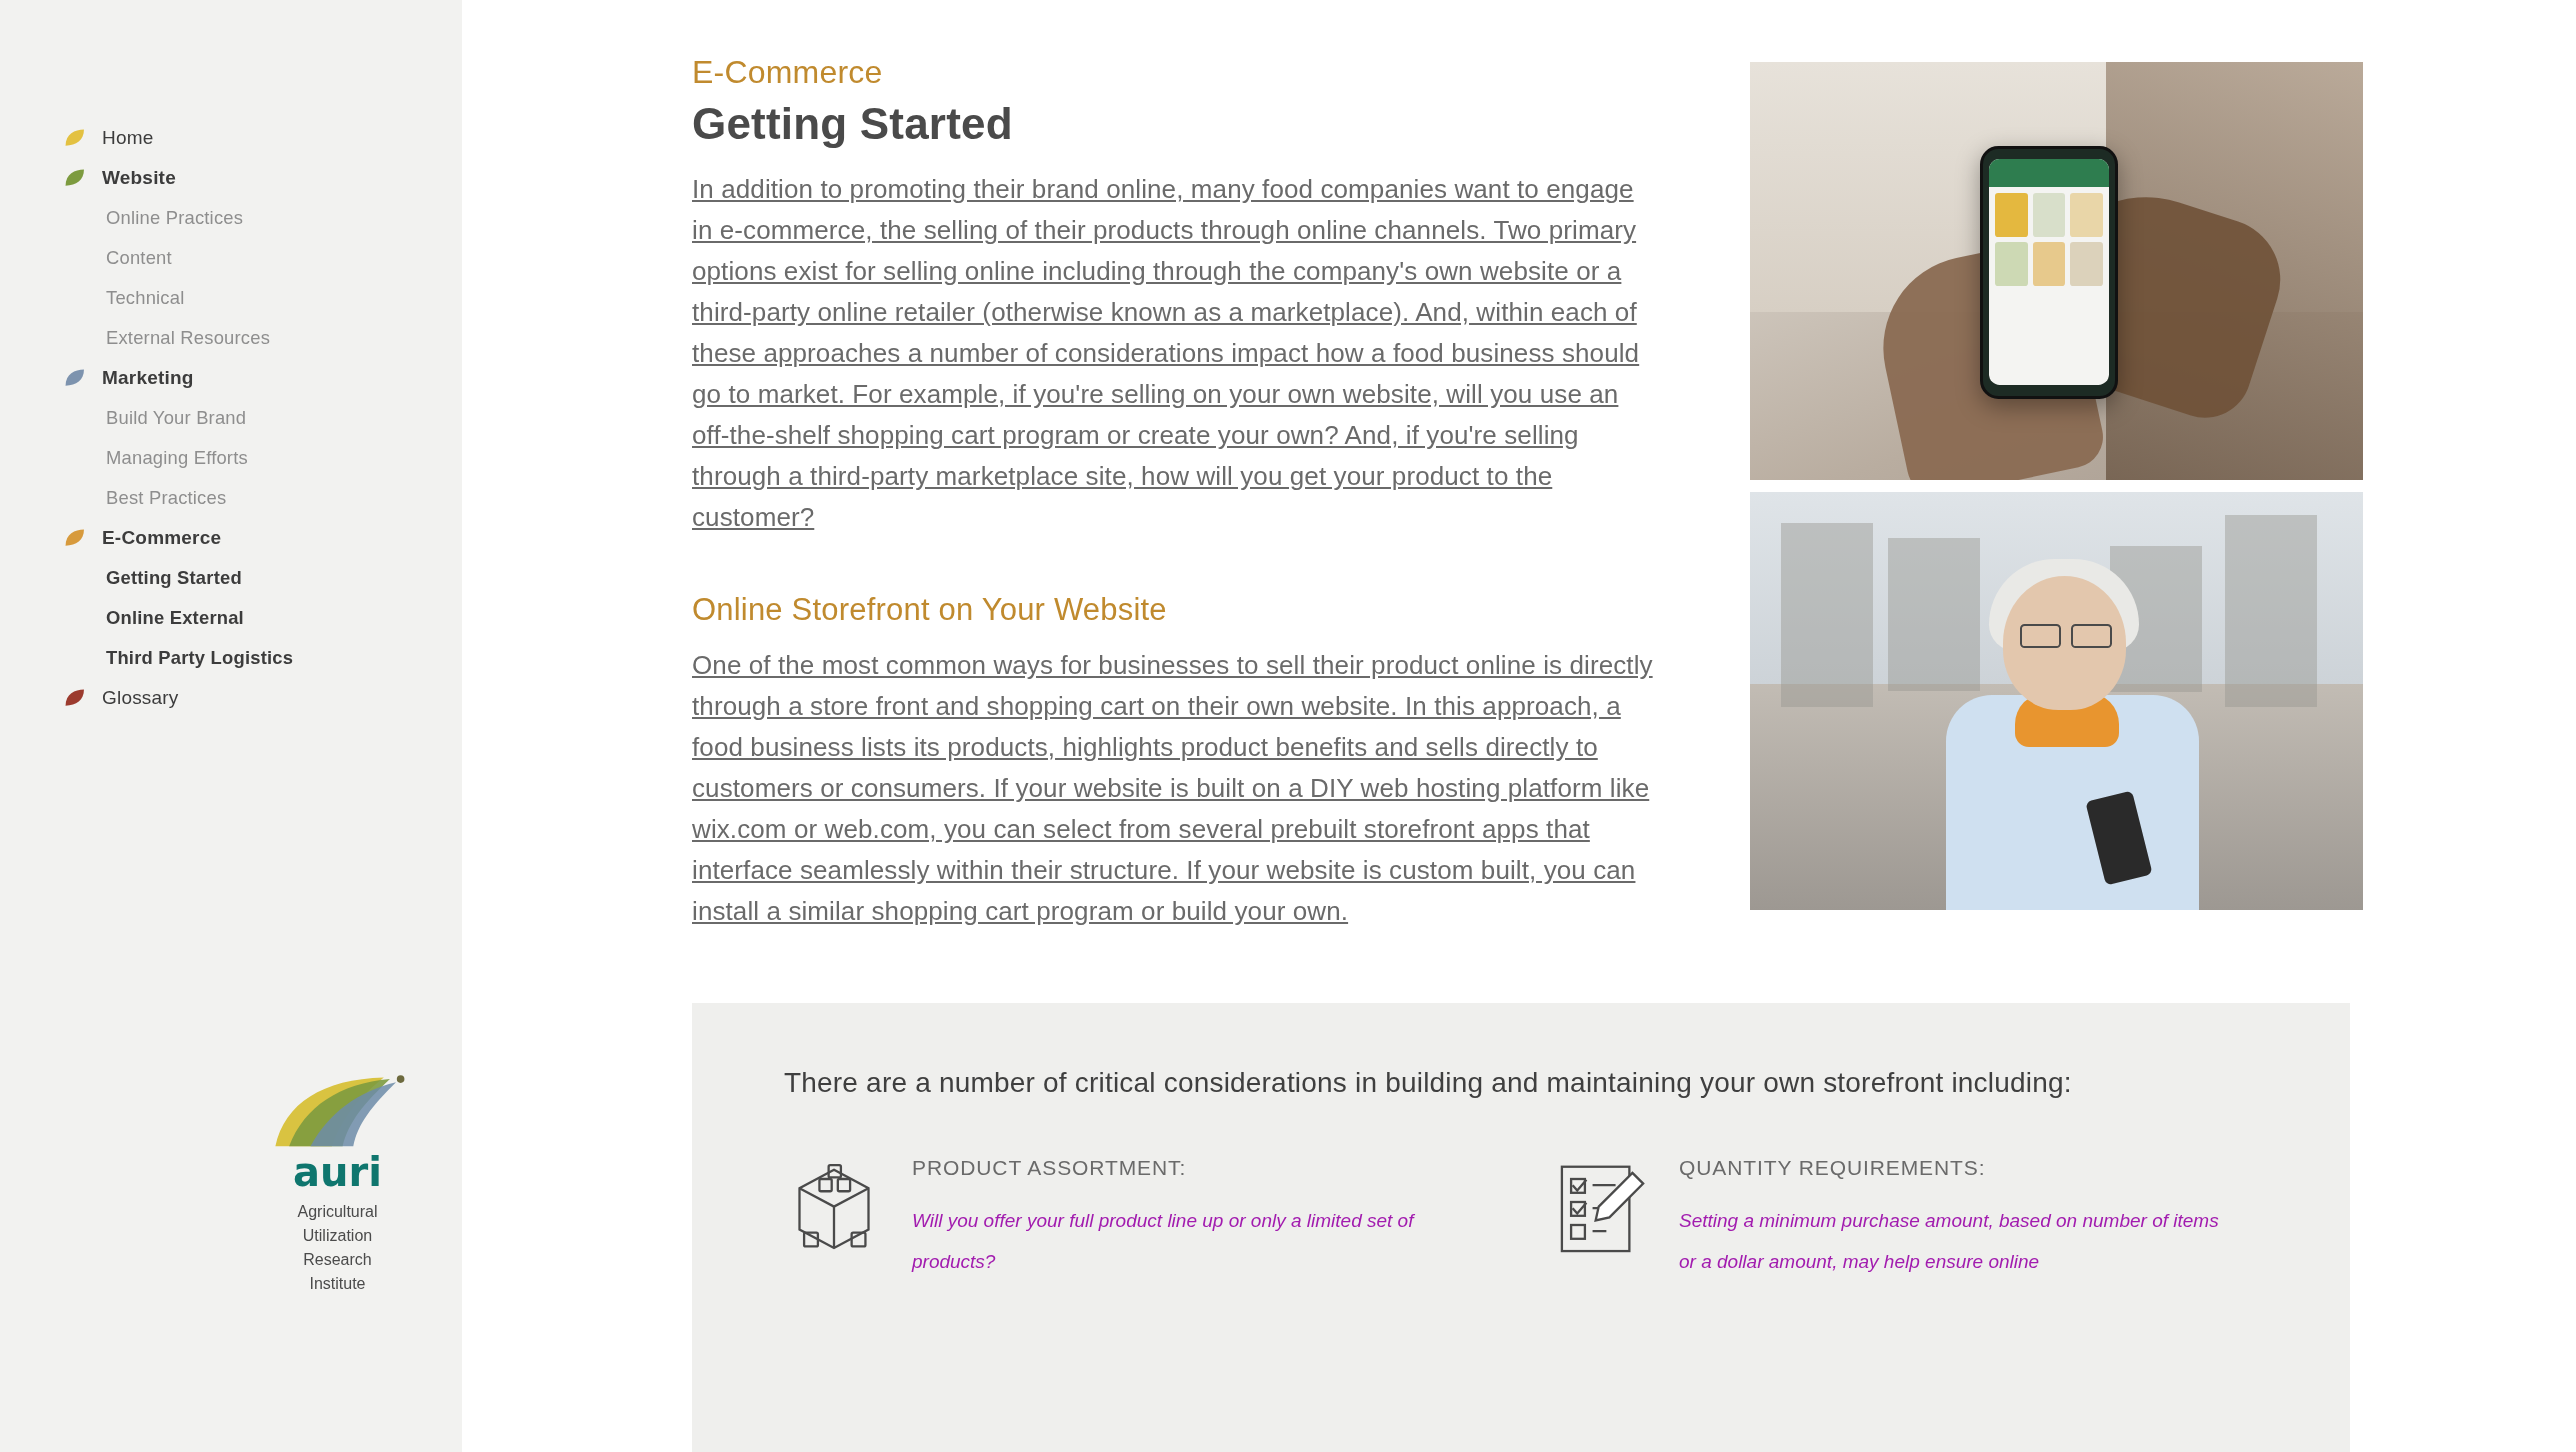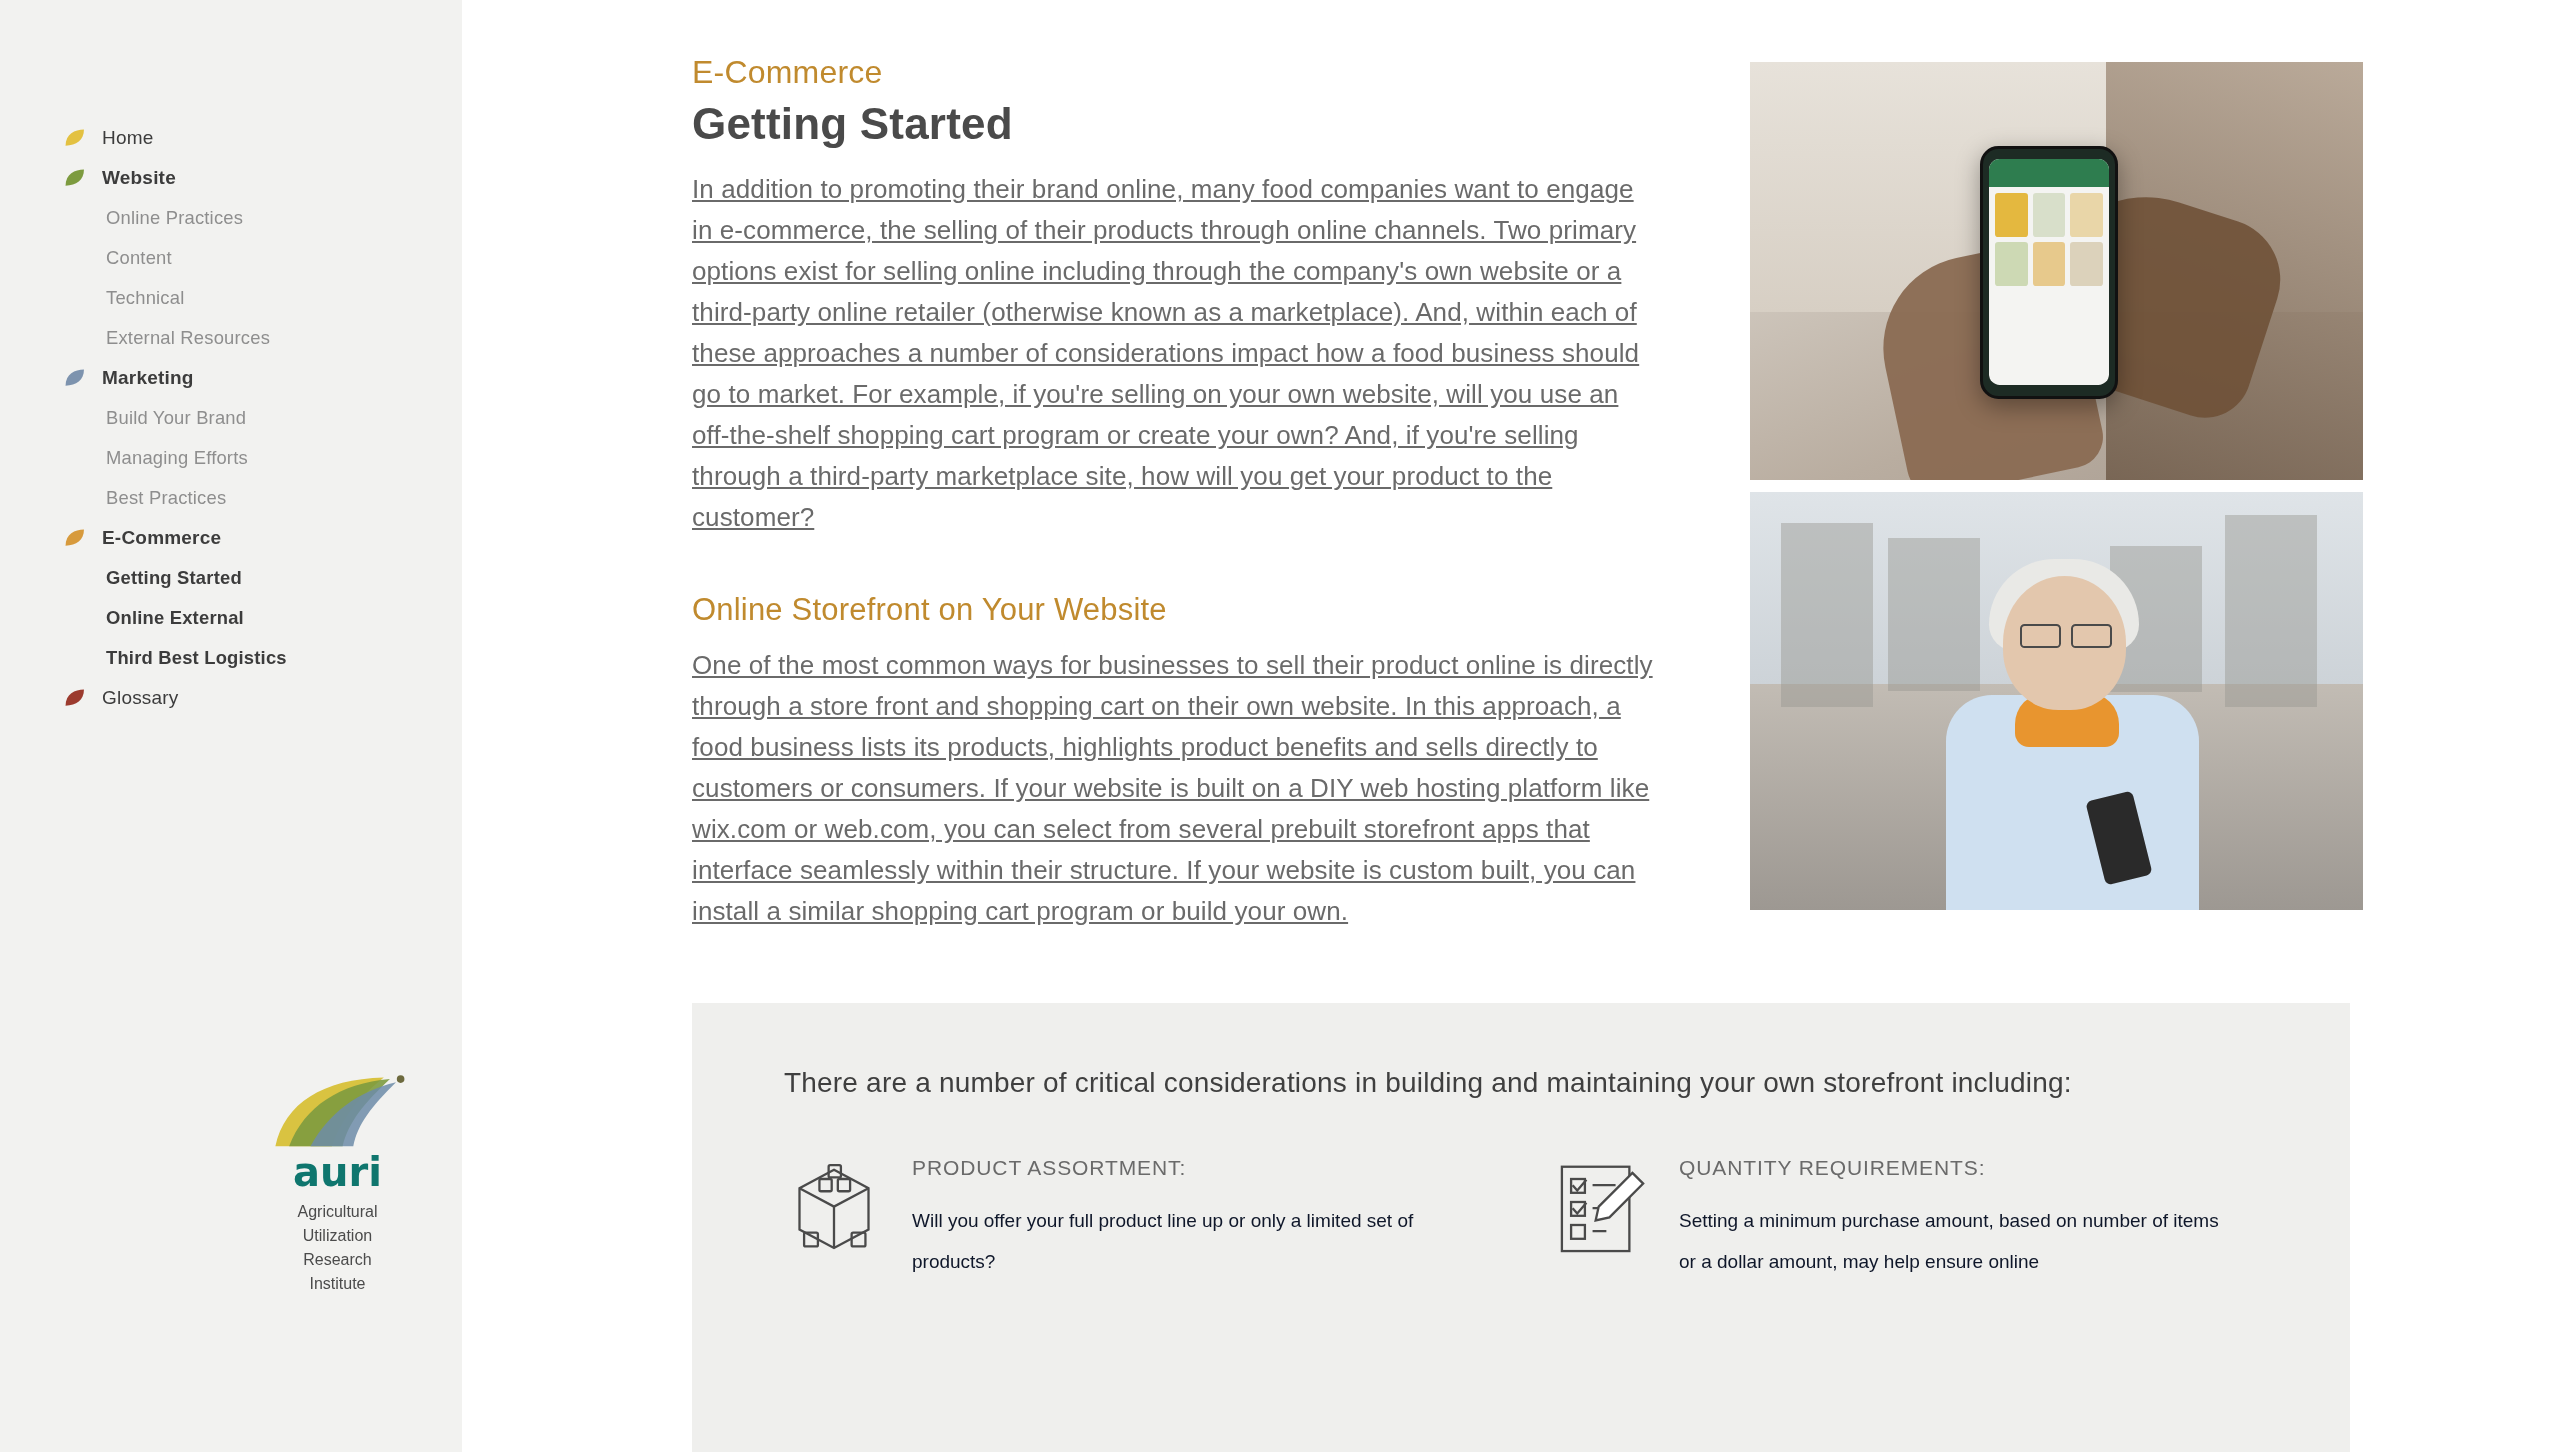--- a/index.html
+++ b/index.html
@@ -209,21 +209,22 @@
   .feat-icon { flex: 0 0 100px; width: 100px; height: 115px; }
   .feat-title {
     font-size: 21px;
     letter-spacing: 0.9px;
     color: #6a6a6a;
     margin-bottom: 20px;
   }
   .feat-text {
     font-size: 19px;
     line-height: 41px;
-    color: #0f172a;
+    color: #a21caf;
+    font-style: italic;
   }
 </style>
 </head>
 <body>
 
 <div class="page">
 
   <aside class="sidebar">
     <nav class="nav">
 
@@ -286,21 +287,21 @@
         <span class="nav-label">E-Commerce</span>
       </div>
 
       <div class="nav-item sub bold">
         <span class="nav-label">Getting Started</span>
       </div>
       <div class="nav-item sub bold">
         <span class="nav-label">Online External</span>
       </div>
       <div class="nav-item sub bold">
-        <span class="nav-label">Third Best Logistics</span>
+        <span class="nav-label">Third Party Logistics</span>
       </div>
 
       <div class="nav-item top">
         <span class="leaf">
           <svg width="21.5" height="20" viewBox="0 0 28 26">
               <path d="M2 23 C2 8, 14 2, 26 2 C26 16, 16 23, 2 23 Z" fill="#9c3b2e"></path>
             </svg>
         </span>
         <span class="nav-label">Glossary</span>
       </div>

